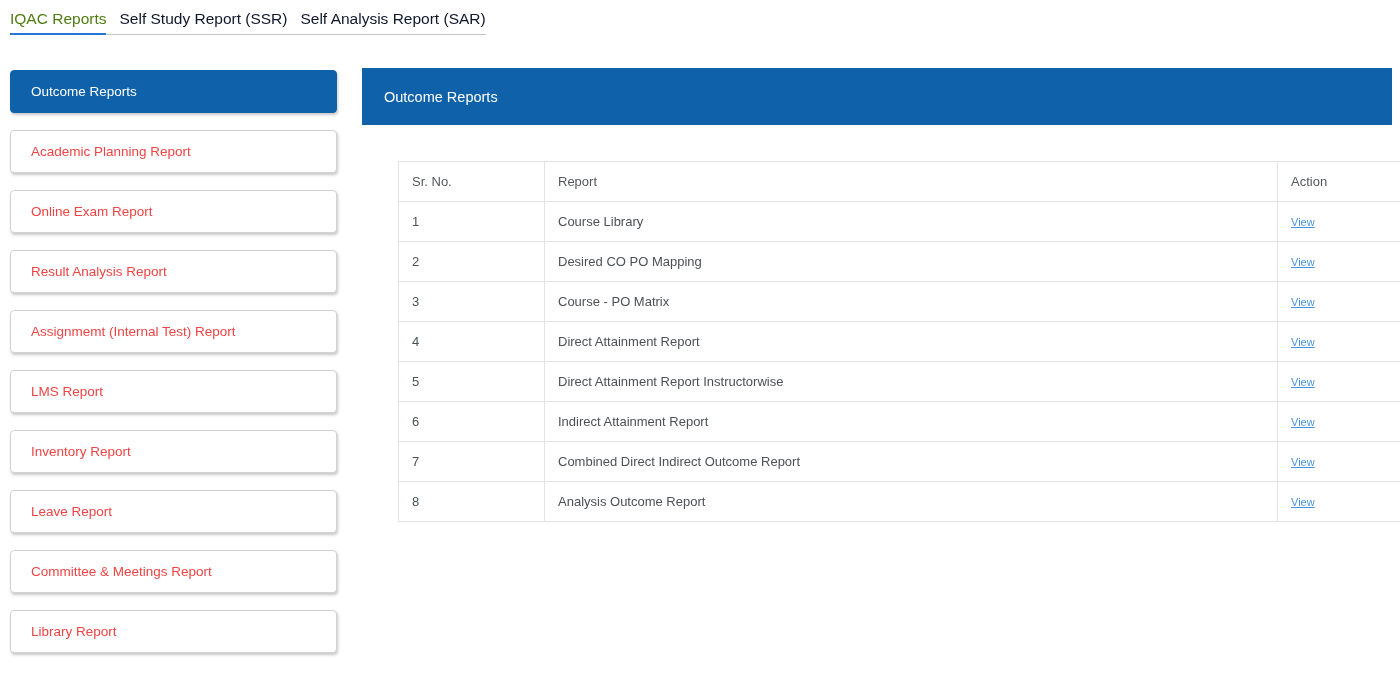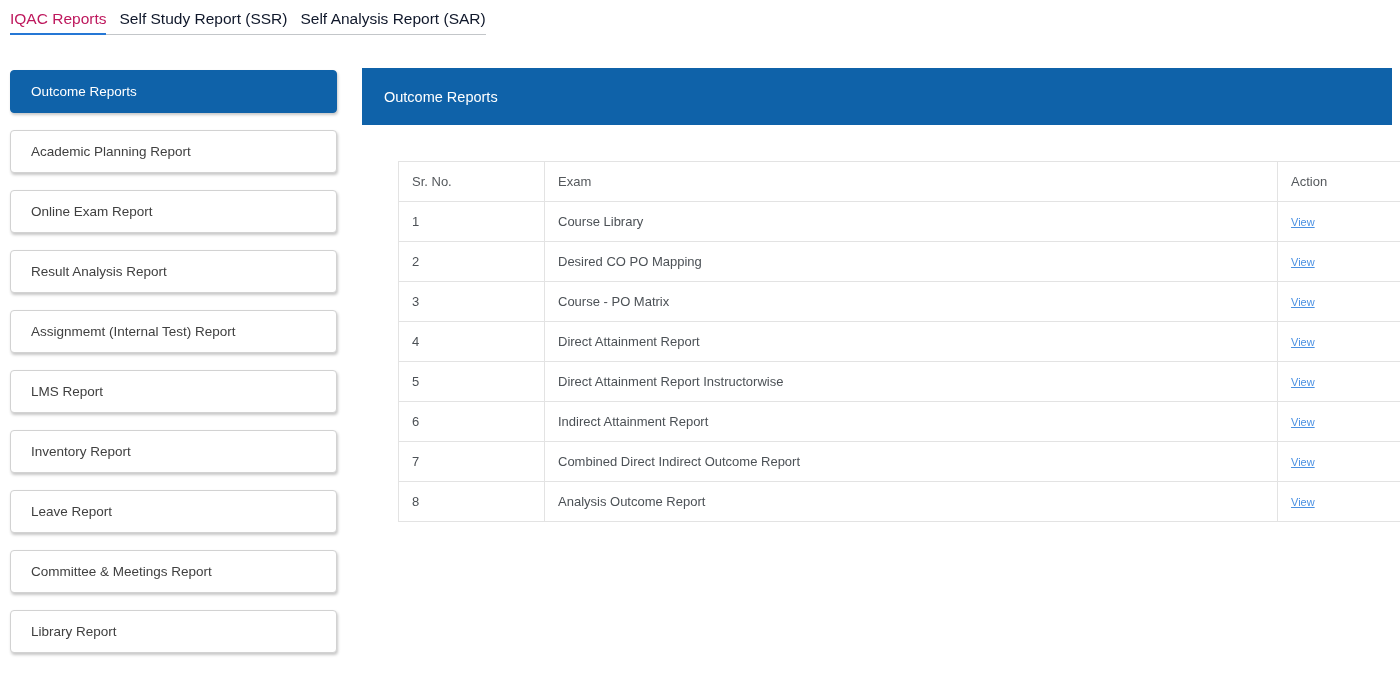--- a/index.html
+++ b/index.html
@@ -16,36 +16,36 @@
     position: absolute; top: 10px; left: 10px;
     display: inline-flex; gap: 13px;
     border-bottom: 1px solid #c3c6c9;
   }
   .tab {
     position: relative;
     font-size: 15.5px; color: #0f172a;
     padding-bottom: 6px;
     cursor: pointer; white-space: nowrap;
   }
-  .tab.active { color: #be185d; }
+  .tab.active { color: #4d7c0f; }
   .tab.active::after {
     content: ""; position: absolute; left: 0; right: 0; bottom: -1px;
     height: 2px; background: #2577d5;
   }
 
   
   .sidebar { position: absolute; left: 10px; top: 70px; width: 327px; }
   .side-item {
     height: 43px; margin-bottom: 17px;
     background: #ffffff;
     border: 1px solid #d2d2d2; border-radius: 4px;
     box-shadow: 1px 2px 3px rgba(0,0,0,0.22);
     display: flex; align-items: center;
     padding-left: 20px;
-    font-size: 13.5px; color: #404040;
+    font-size: 13.5px; color: #ef4444;
     cursor: pointer;
   }
   .side-item.active {
     background: #0f62a9; border-color: #0f62a9; color: #ffffff;
   }
 
   
   .main { position: absolute; left: 362px; top: 68px; width: 1030px; }
   .panel-header {
     height: 57px; background: #0f62a9; color: #ffffff;
@@ -131,21 +131,21 @@
 
   <table class="reports">
     <colgroup>
       <col style="width:146px">
         <col>
         <col style="width:150px">
     </colgroup>
     <thead>
       <tr>
         <th>Sr. No.</th>
-        <th>Exam</th>
+        <th>Report</th>
         <th>Action</th>
       </tr>
     </thead>
     <tbody>
 
         <tr>
           <td>1</td>
           <td>Course Library</td>
           <td>
             <a class="view-link">View</a>

